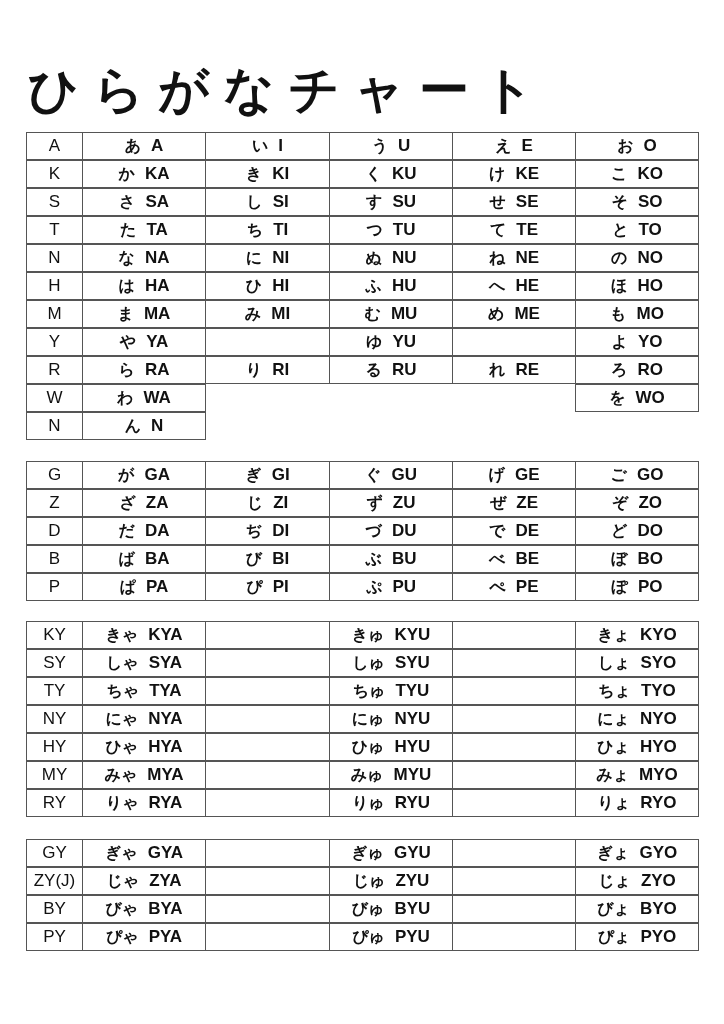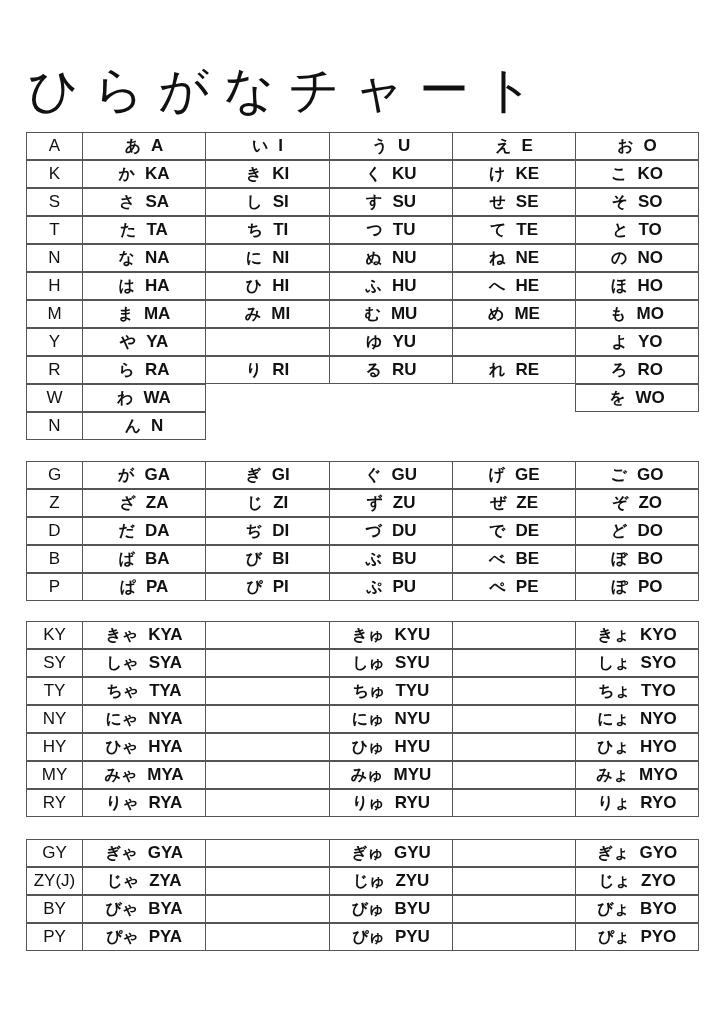--- a/index.html
+++ b/index.html
@@ -1,19 +1,19 @@
 <!DOCTYPE html>
 <html><head>
 <meta charset="utf-8">
 <style>
   html, body { margin: 0; padding: 0; background: #ffffff; }
   body { width: 724px; height: 1024px; position: relative; overflow: hidden;
          font-family: "DejaVu Sans", "Liberation Sans", sans-serif; color: #111; }
   .title { position: absolute; left: 28px; top: 58px; height: 64px;
-           font-size: 50px; font-weight: normal; letter-spacing: 14px;
+           font-size: 50px; font-weight: bold; letter-spacing: 14px;
            line-height: 64px; color: #111; white-space: nowrap;
            font-family: "DejaVu Sans", sans-serif; }
   .sec { position: absolute; left: 27px; }
   .row { position: relative; height: 28px; }
   .cell { position: absolute; top: 0; height: 28px; box-sizing: border-box;
           border: 1.5px solid #555; margin-left: -1px; margin-top: -1px;
           display: flex; align-items: center; justify-content: center;
           font-size: 16px; line-height: 28px; white-space: nowrap; }
   .cell.empty { border-color: transparent; }
   .c0 { left: 0; width: 57px; font-weight: normal; font-family: "Liberation Sans", sans-serif; font-size: 17px; }

